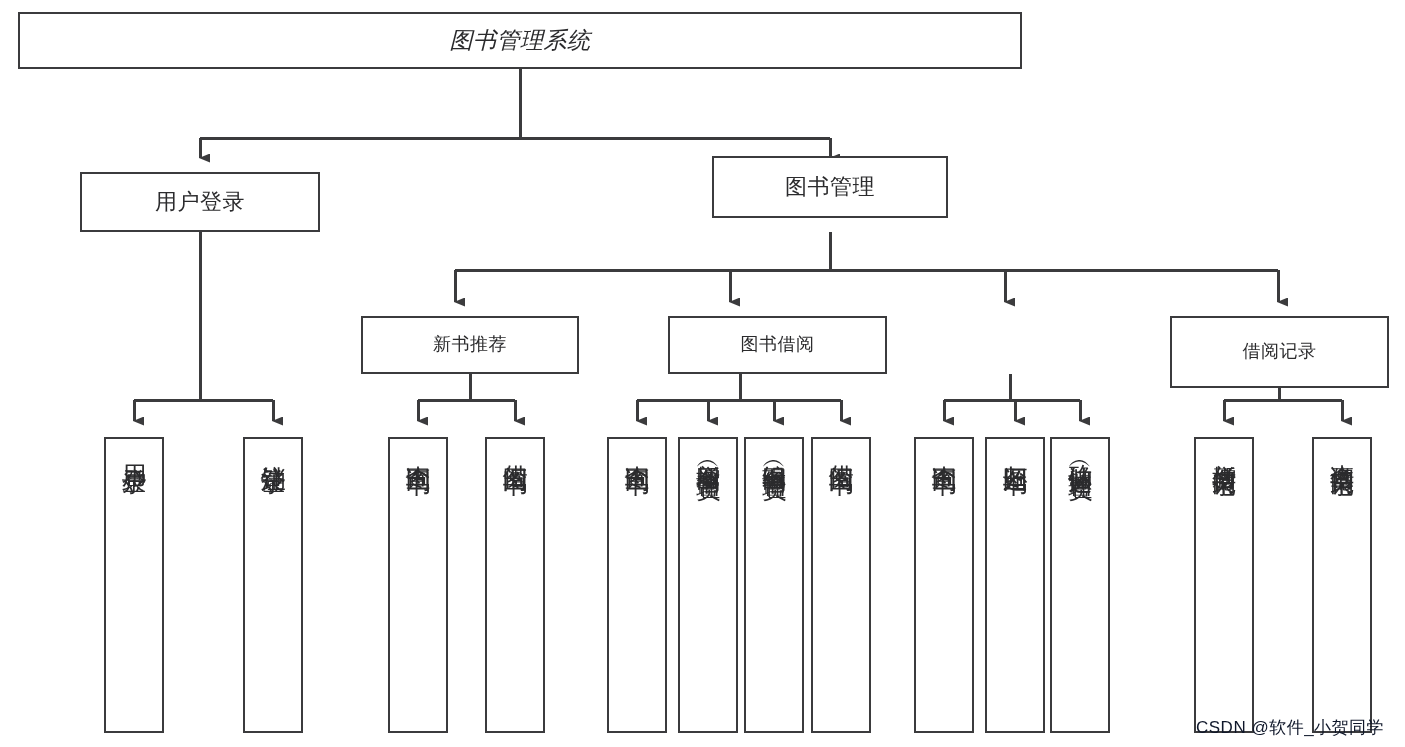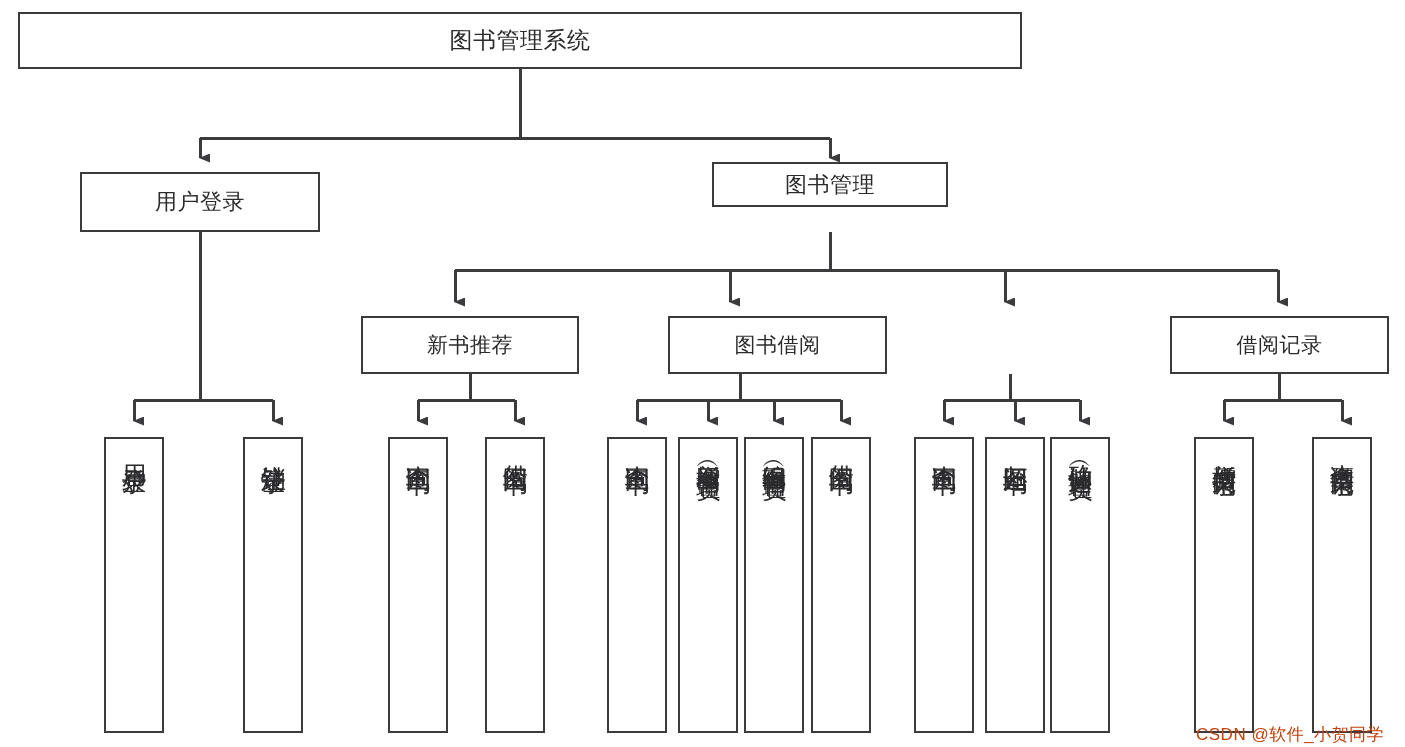--- a/index.html
+++ b/index.html
@@ -37,23 +37,23 @@
     justify-content: center;
     text-align: center;
   }
   .node .label {
     display: block;
     line-height: 1.18;
     letter-spacing: 0.5px;
     color: #2b2b2d;
     white-space: pre-wrap;
   }
-  .node.root .label { font-size: 23px; }
+  .node.root .label { font-size: 23px; font-style: italic; }
   .node.level2 .label { font-size: 22px; }
-  .node.level3 .label { font-size: 21px; font-family: Liberation Serif, serif; }
+  .node.level3 .label { font-size: 18px; font-family: Liberation Serif, serif; }
   .node.leaf {
     align-items: flex-start;
     padding-top: 6px;
   }
   .node.leaf .label {
     writing-mode: vertical-rl;
     text-orientation: upright;
     font-size: 25px;
     line-height: 1.02;
     letter-spacing: 2px;
@@ -125,31 +125,31 @@
     </g>
   </svg>
 
   <div class="node root" style="left: 18px; top: 12px; width: 1004px; height: 57px;">
     <span class="label">图书管理系统</span>
   </div>
 
   <div class="node level2" style="left: 80px; top: 172px; width: 240px; height: 60px;">
     <span class="label">用户登录</span>
   </div>
-  <div class="node level2" style="left: 712px; top: 162px; width: 236px; height: 45px; text-align: center;">
+  <div class="node level2" style="left: 712px; top: 156px; width: 236px; height: 62px; text-align: center;">
     <span class="label">图书管理</span>
   </div>
 
   <div class="node level3" style="left: 361px; top: 316px; width: 218px; height: 58px;">
     <span class="label">新书推荐</span>
   </div>
   <div class="node level3" style="left: 668px; top: 316px; width: 219px; height: 58px;">
     <span class="label">图书借阅</span>
   </div>
-  <div class="node level3" style="left: 1170px; top: 316px; width: 219px; height: 58px;">
+  <div class="node level3" style="left: 1170px; top: 316px; width: 219px; height: 72px;">
     <span class="label">借阅记录</span>
   </div>
 
   <div class="node leaf" style="left: 104px; top: 437px; width: 60px; height: 296px;">
     <span class="label">用户登录</span>
   </div>
   <div class="node leaf" style="left: 243px; top: 437px; width: 60px; height: 296px;">
     <span class="label">注销登录</span>
   </div>
   <div class="node leaf" style="left: 388px; top: 437px; width: 60px; height: 296px;">
@@ -179,15 +179,15 @@
   <div class="node leaf tall-text" style="left: 1050px; top: 437px; width: 60px; height: 296px;">
     <span class="label">确认归还（管理员）</span>
   </div>
   <div class="node leaf tall-text" style="left: 1194px; top: 437px; width: 60px; height: 296px;">
     <span class="label">新增借阅记录</span>
   </div>
   <div class="node leaf tall-text" style="left: 1312px; top: 437px; width: 60px; height: 296px;">
     <span class="label">查询借阅记录</span>
   </div>
 
-  <div class="watermark" style="left: 1196px; top: 716px; color: #c2410c; margin-top: 7px;">CSDN @软件_小贺同学</div>
+  <div class="watermark" style="left: 1196px; top: 716px; color: #0f172a;">CSDN @软件_小贺同学</div>
 
 </div>
 
 </body></html>

